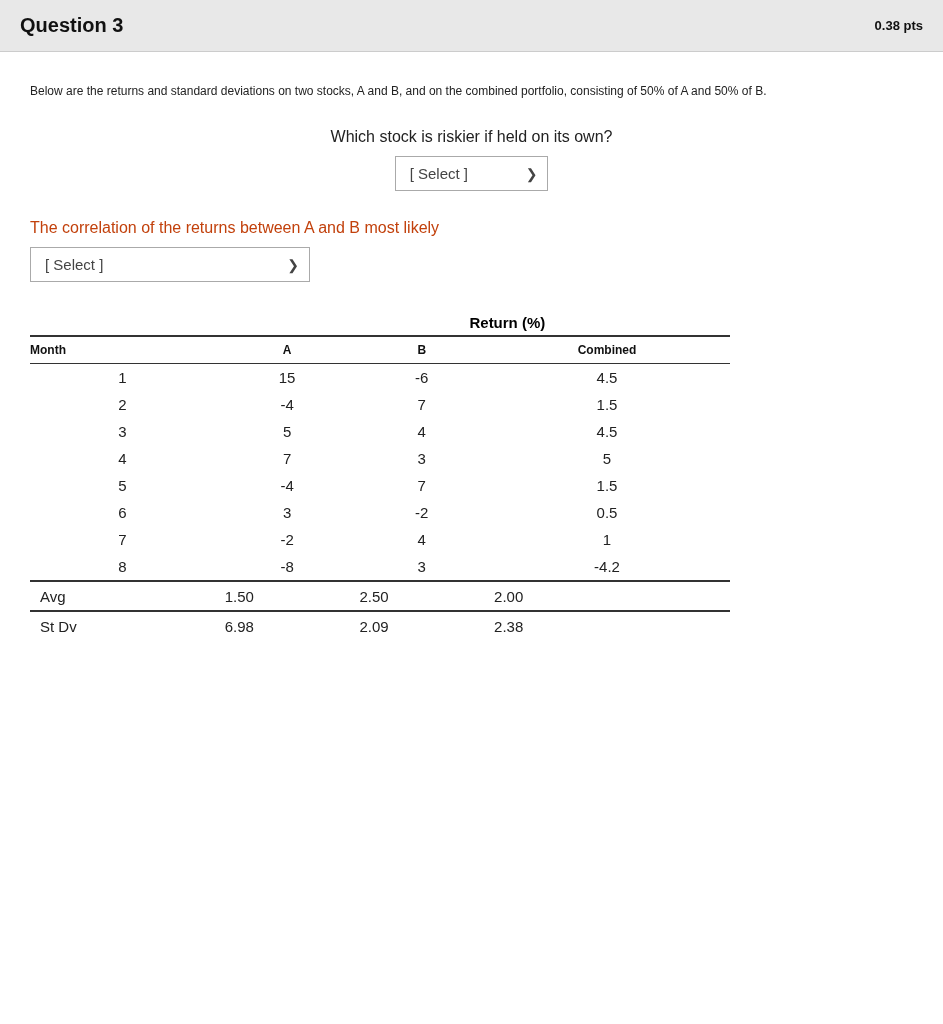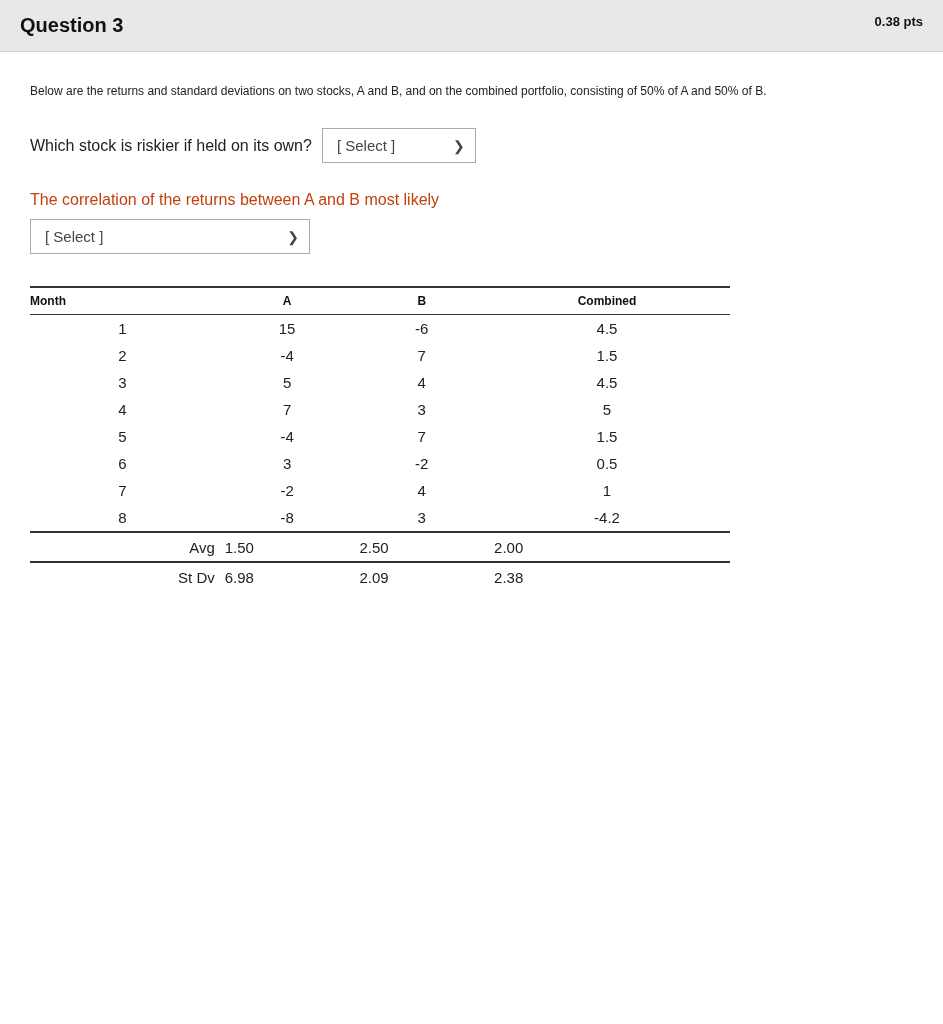--- a/index.html
+++ b/index.html
@@ -20,21 +20,21 @@
 
     .page-container {
       width: 943px;
       min-height: 1024px;
       background: #ffffff;
     }
 
     .question-header {
       display: flex;
       justify-content: space-between;
-      align-items: flex-start;
+      align-items: center;
       background: #e8e8e8;
       padding: 14px 20px;
       border-bottom: 1px solid #ccc;
     }
 
     .question-title {
       font-size: 20px;
       font-weight: bold;
       color: #111;
     }
@@ -55,20 +55,21 @@
       line-height: 1.5;
       margin-bottom: 28px;
     }
 
     .inline-question {
       display: flex;
       align-items: center;
       gap: 10px;
       margin-bottom: 28px;
       flex-wrap: wrap;
+      flex-direction: column;
     }
 
     .inline-question-label {
       font-size: 16px;
       color: #222;
     }
 
     .select-wrapper {
       display: flex;
       align-items: center;
@@ -189,21 +190,21 @@
     }
 
     .footer-row td {
       font-size: 15px;
       padding: 6px 10px 5px 0;
       font-weight: normal;
       color: #222;
     }
 
     .footer-row td:first-child {
-      text-align: right;
+      text-align: left;
       padding-left: 10px;
     }
   </style>
 </head>
 <body>
 
 <div class="page-container">
 
   <div class="question-header">
     <span class="question-title">Question 3</span>
@@ -227,20 +228,24 @@
       <div class="select-block-wrapper">
         <span class="select-block">[ Select ]</span>
         <span class="chevron-block">❯</span>
       </div>
     </div>
 
     <div class="table-section">
       <div class="table-wrapper">
         <table>
           <thead>
+            <tr class="return-header-row">
+              <td colspan="1"></td>
+              <td colspan="3" class="return-header-cell">Return (%)</td>
+            </tr>
             <tr class="col-header-row">
               <th>Month</th>
               <th class="center">A</th>
               <th class="center">B</th>
               <th class="center">Combined</th>
             </tr>
           </thead>
           <tbody id="table-body">
           <tr>
       <td>1</td>

